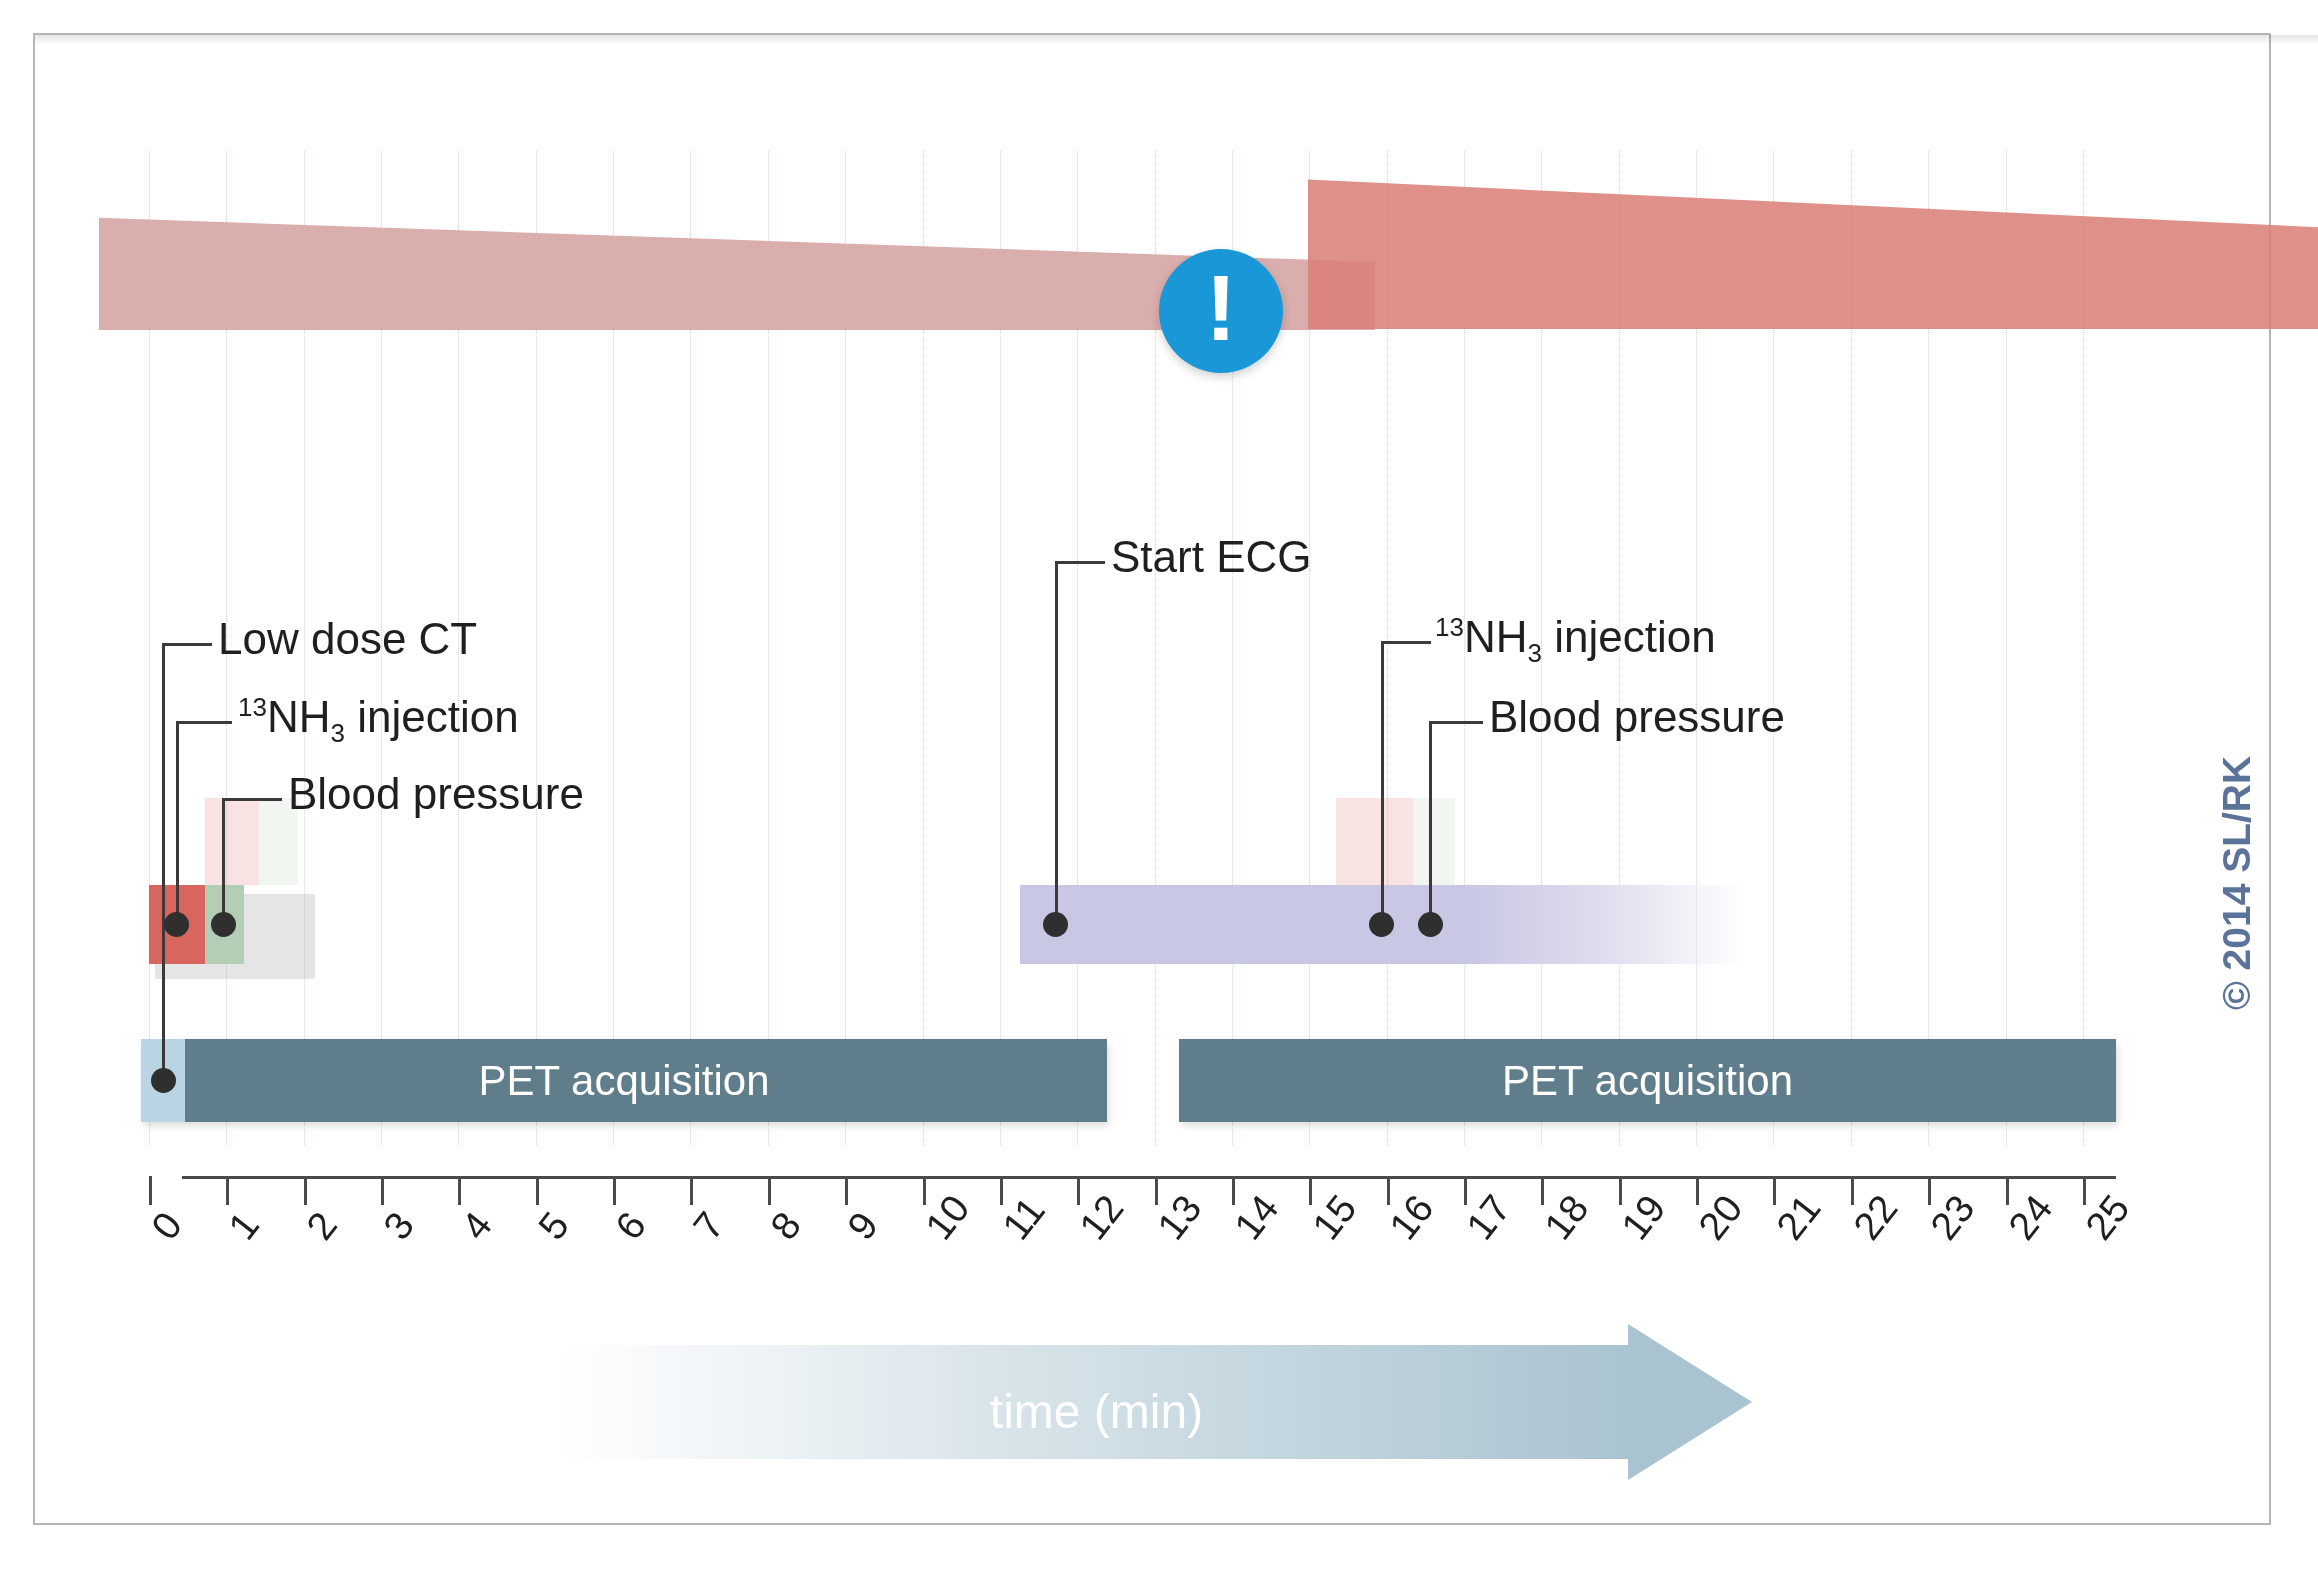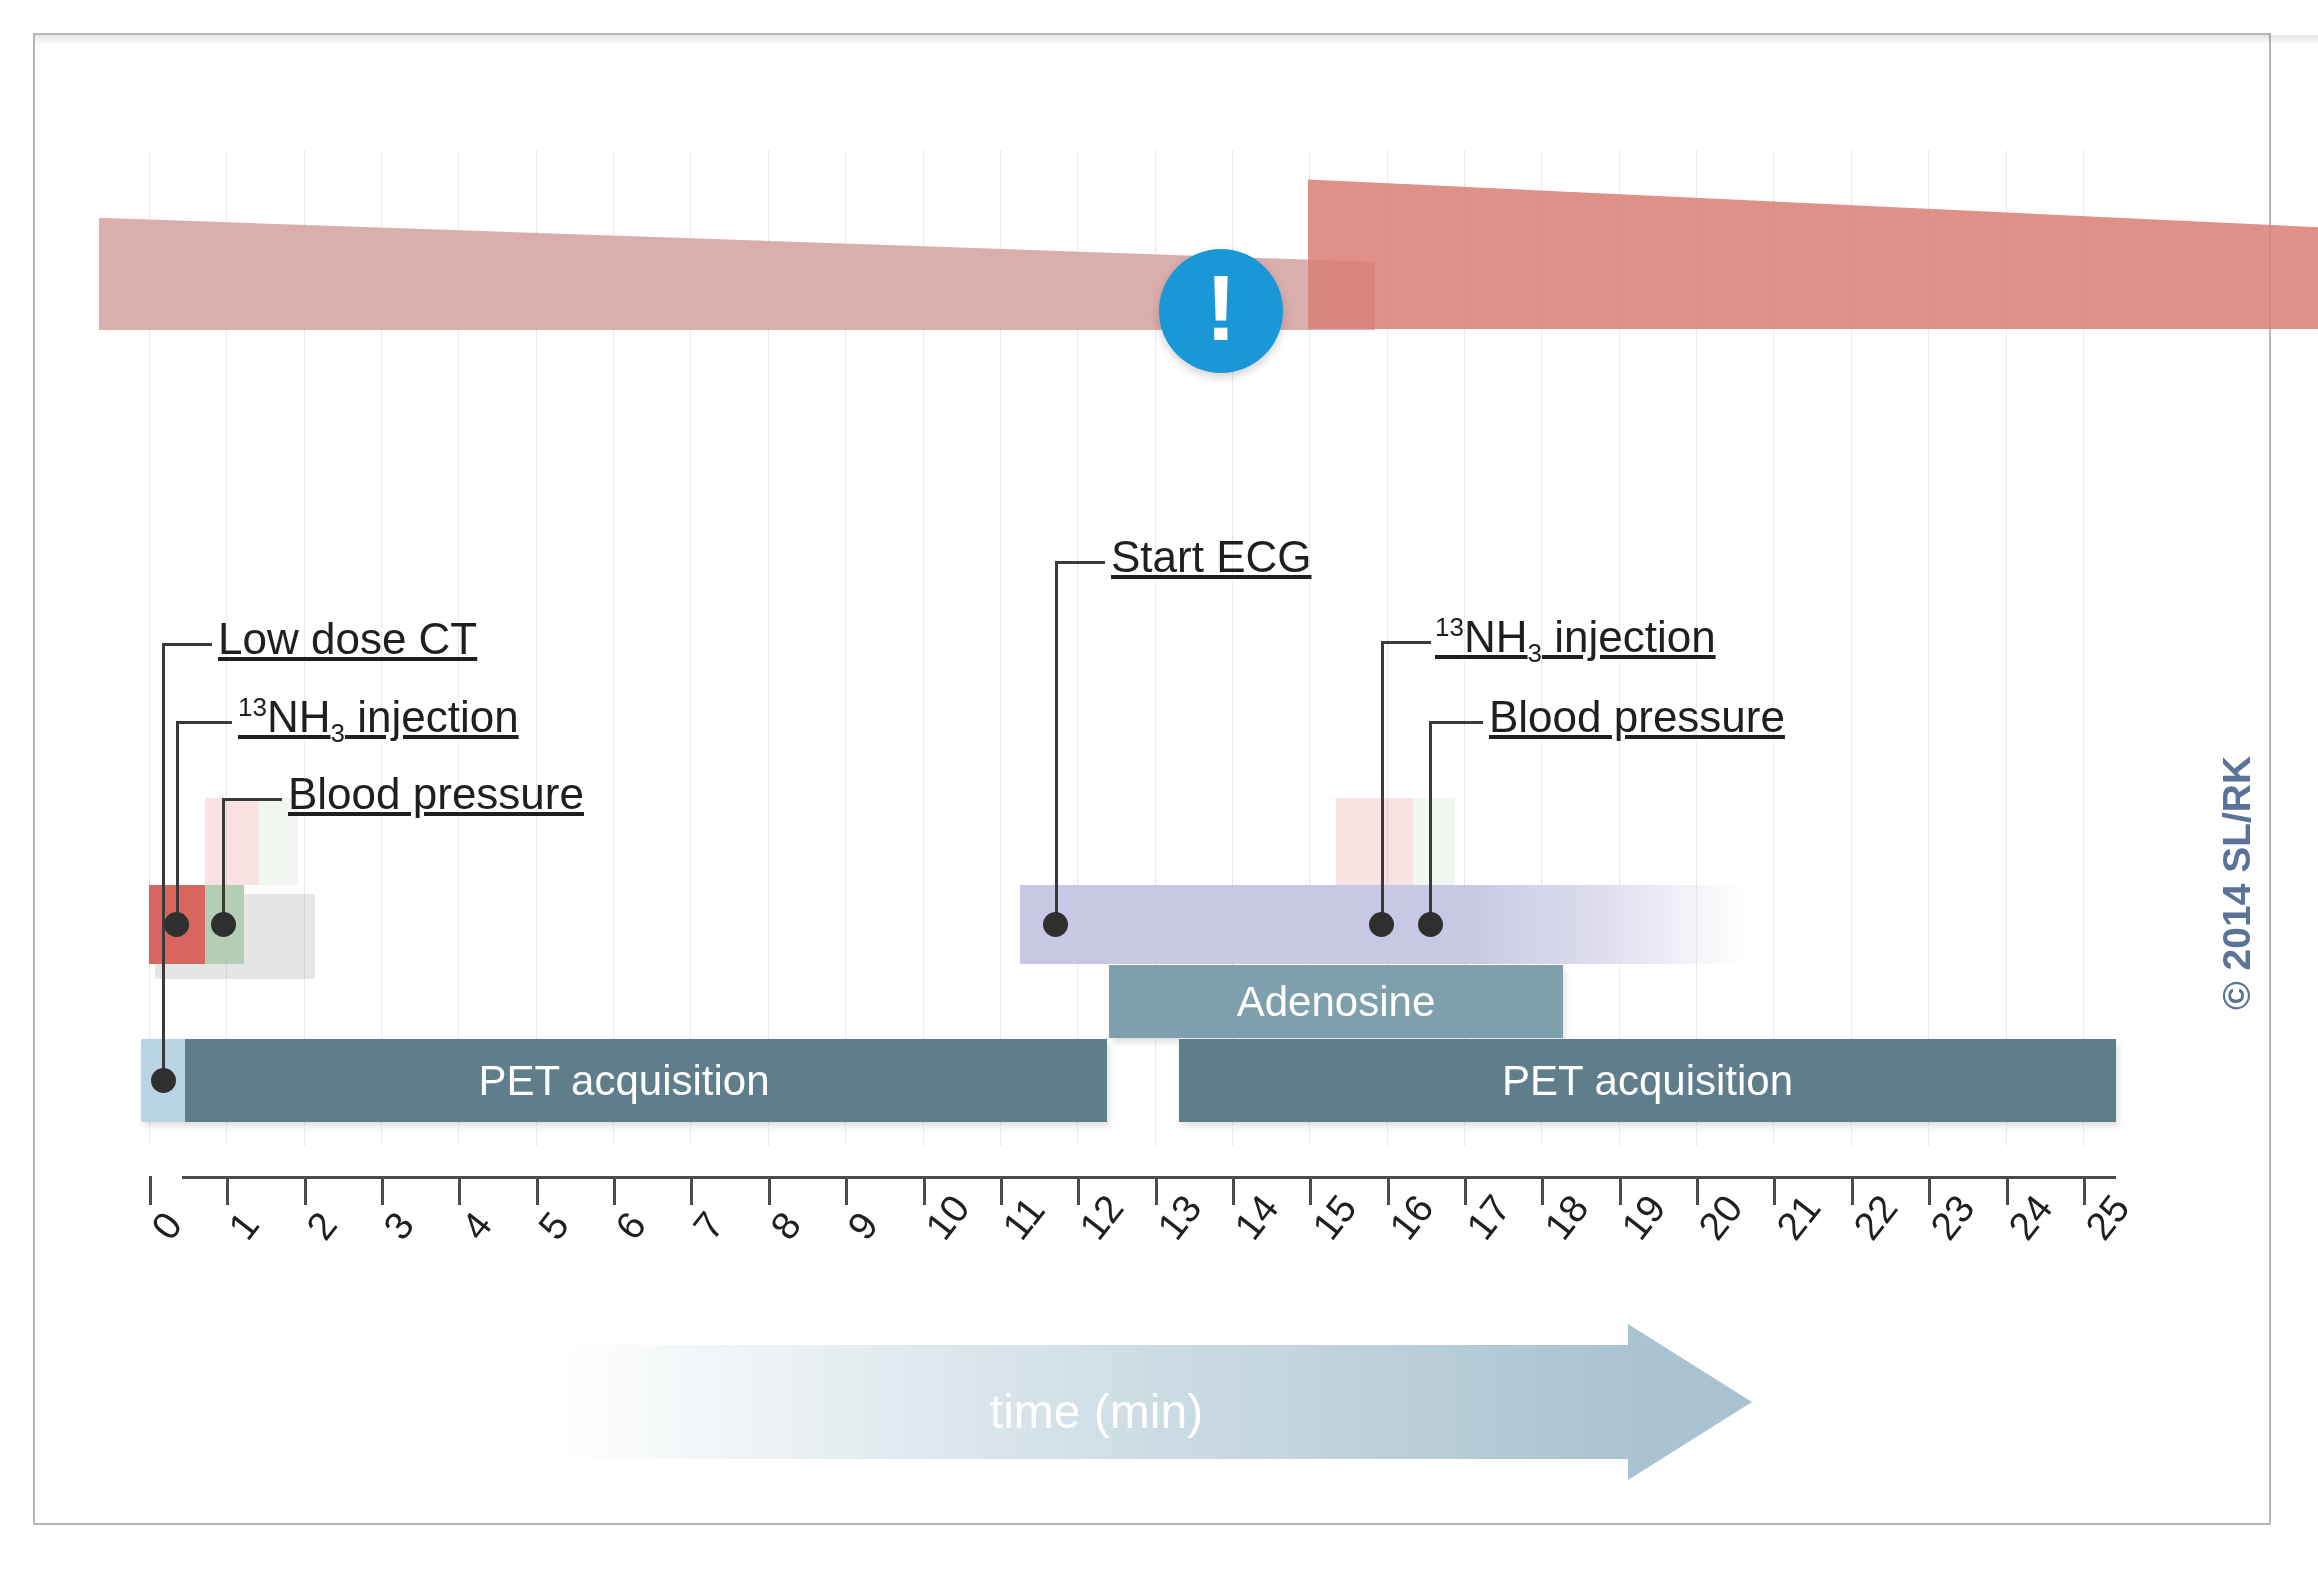--- a/index.html
+++ b/index.html
@@ -98,21 +98,21 @@
 
   
   .lead{position:absolute;background:#3a3a3a;}
   .lead-v{width:2.9px;}
   .lead-h{height:2.9px;}
   .dot{
     position:absolute;width:25px;height:25px;border-radius:50%;
     background:#2f2f2f;
   }
   .lbl{
-    position:absolute;color:#1f1f1f;font-size:44px;white-space:nowrap;text-decoration:underline;
+    position:absolute;color:#1f1f1f;font-size:44px;white-space:nowrap;
   }
   .lbl sup{font-size:26px;vertical-align:super;}
   .lbl sub{font-size:26px;vertical-align:sub;}
 
   
   #axis-line{
     position:absolute;left:147px;top:1141px;width:1934px;height:2.9px;
     background:#4a4a4a;
   }
   .tick{
@@ -203,23 +203,20 @@
 
     <div class="blk-shadow" style="left:120px;top:859px;width:160px;height:85px;"></div>
     <div class="block blk-inj" style="left:114px;top:850px;width:56px;height:79px;"></div>
     <div class="block blk-bp" style="left:170px;top:850px;width:39px;height:79px;"></div>
 
     <div class="block blk-inj" style="left:1301px;top:850px;width:77px;height:79px;"></div>
     <div class="block blk-bp" style="left:1378px;top:850px;width:42px;height:79px;"></div>
 
     <div class="block blk-ecg" style="left:985px;top:850px;width:724px;height:79px;"></div>
 
-    <div class="pbar pbar-aden" style="left:1074px;top:930px;width:454px;height:73px;">
-      <span>Adenosine</span>
-    </div>
 
     <div class="pbar pbar-pet" style="left:106px;top:1004px;width:966px;height:83px;">
       <span>PET acquisition</span>
     </div>
     <div class="pbar pbar-pet" style="left:1144px;top:1004px;width:937px;height:83px;">
       <span>PET acquisition</span>
     </div>
 
     <div class="block blk-ct" style="left:106px;top:1004px;width:44px;height:83px;"></div>
 

